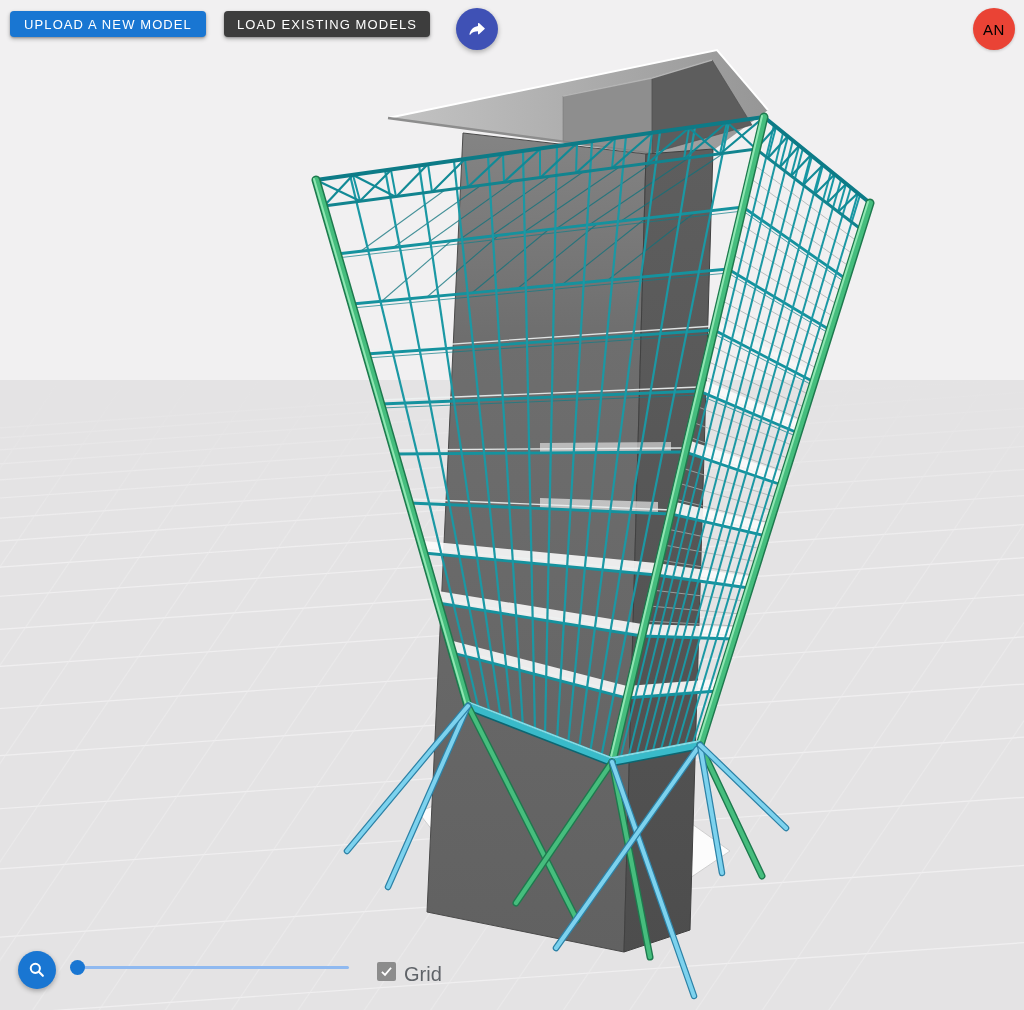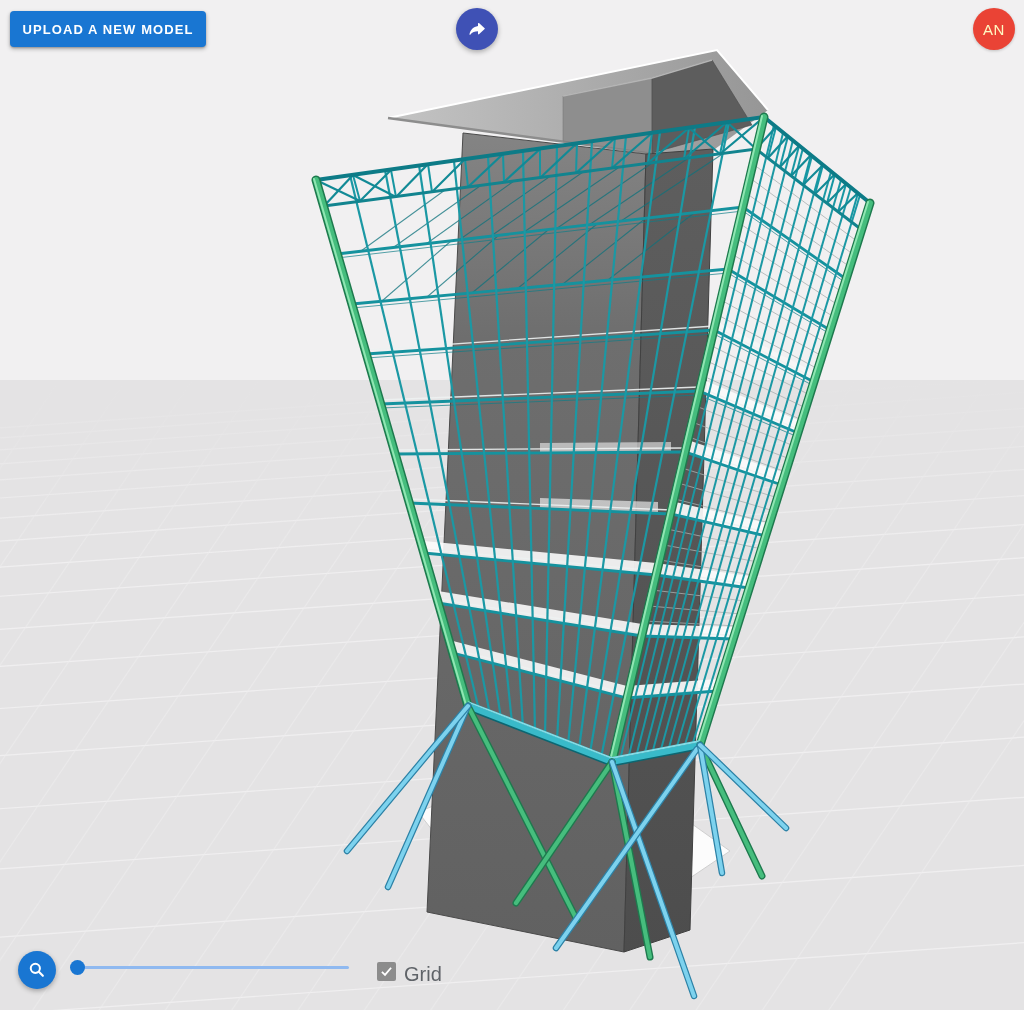--- a/index.html
+++ b/index.html
@@ -1,30 +1,30 @@
 <!DOCTYPE html>
 <html><head>
 <meta charset="utf-8">
 <style>
   html,body{margin:0;padding:0;}
   body{font-family:"Liberation Sans",sans-serif;background:#f1f0f1;}
   #app{position:relative;width:1024px;height:1010px;overflow:hidden;background:#f1f0f1;}
   #viewport{position:absolute;left:0;top:0;width:1024px;height:1010px;}
   
-  .btn{position:absolute;top:11px;height:36px;border:none;border-radius:4px;
-       color:#fff;font-family:"Liberation Sans",sans-serif;font-size:13px;font-weight:bold;
+  .btn{position:absolute;top:11px;height:26px;border:none;border-radius:4px;
+       color:#fff;font-family:"Liberation Sans",sans-serif;font-size:13px;font-weight:normal;
        letter-spacing:1.1px;box-shadow:0 2px 4px rgba(0,0,0,.28),0 1px 2px rgba(0,0,0,.2);
        display:flex;align-items:center;justify-content:center;cursor:pointer;}
   #upload-btn{left:10px;width:196px;background:#1976d2;}
   #load-btn{left:224px;width:206px;background:#3d3d3d;}
   .fab{position:absolute;border-radius:50%;display:flex;align-items:center;justify-content:center;
        box-shadow:0 2px 5px rgba(0,0,0,.3);cursor:pointer;}
   #share-fab{left:456px;top:8px;width:42px;height:42px;background:#3f51b5;}
   #avatar{position:absolute;left:973px;top:8px;width:42px;height:42px;border-radius:50%;
-          background:#ea4335;color:#fef9c3;font-size:15px;font-weight:500;letter-spacing:.5px;
+          background:#ea4335;color:#000000;font-size:15px;font-weight:500;letter-spacing:.5px;
           display:flex;align-items:center;justify-content:center;cursor:pointer;
           box-shadow:0 1px 3px rgba(0,0,0,.2);}
   
   #zoom-fab{left:18px;top:951px;width:38px;height:38px;background:#1976d2;}
   #slider-track{position:absolute;left:77px;top:966px;width:272px;height:3px;background:#8fb9f0;border-radius:2px;cursor:pointer;}
   #slider-thumb{position:absolute;left:70px;top:960px;width:15px;height:15px;border-radius:50%;background:#1976d2;cursor:pointer;}
   #grid-checkbox{position:absolute;left:377px;top:962px;width:19px;height:19px;background:#8c8c8c;
                  border-radius:2px;display:flex;align-items:center;justify-content:center;cursor:pointer;}
   #grid-label{position:absolute;left:404px;top:963px;font-size:20px;color:#5f6368;}
 </style>
@@ -342,20 +342,21 @@
         <line x1="697" y1="749" x2="556" y2="948" stroke="#7dd2ee" stroke-width="4"></line>
         <line x1="700" y1="745" x2="722" y2="873" stroke="#2d82a6" stroke-width="6.5"></line>
         <line x1="700" y1="745" x2="722" y2="873" stroke="#7dd2ee" stroke-width="4"></line>
         <line x1="700" y1="745" x2="786" y2="828" stroke="#2d82a6" stroke-width="6.5"></line>
         <line x1="700" y1="745" x2="786" y2="828" stroke="#7dd2ee" stroke-width="4"></line>
       </g>
     </g>
   </svg>
 
   <button class="btn" id="upload-btn">UPLOAD A NEW MODEL</button>
+  <button class="btn" id="load-btn">LOAD EXISTING MODELS</button>
 
   <div class="fab" id="share-fab">
     <svg width="22" height="22" viewBox="0 0 24 24">
       <path fill="#ffffff" d="M13.1 8.7V6c0-.55.64-.84 1.05-.48l6.2 5.6c.3.27.3.74 0 1.01l-6.2 5.6c-.41.37-1.05.08-1.05-.47v-2.74c-3.55 0-6.3 1.2-8.45 3.62-.33.37-.95.07-.86-.42C4.7 12.9 8 9.5 13.1 8.7z"></path>
     </svg>
   </div>
 
   <div id="avatar">AN</div>
 
   <div class="fab" id="zoom-fab">

